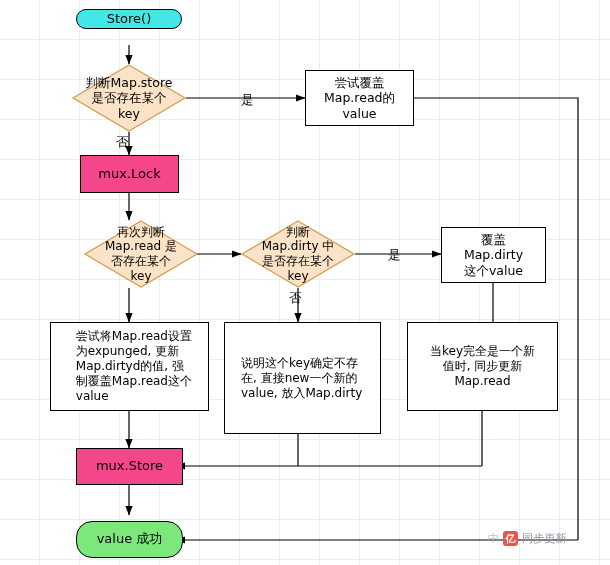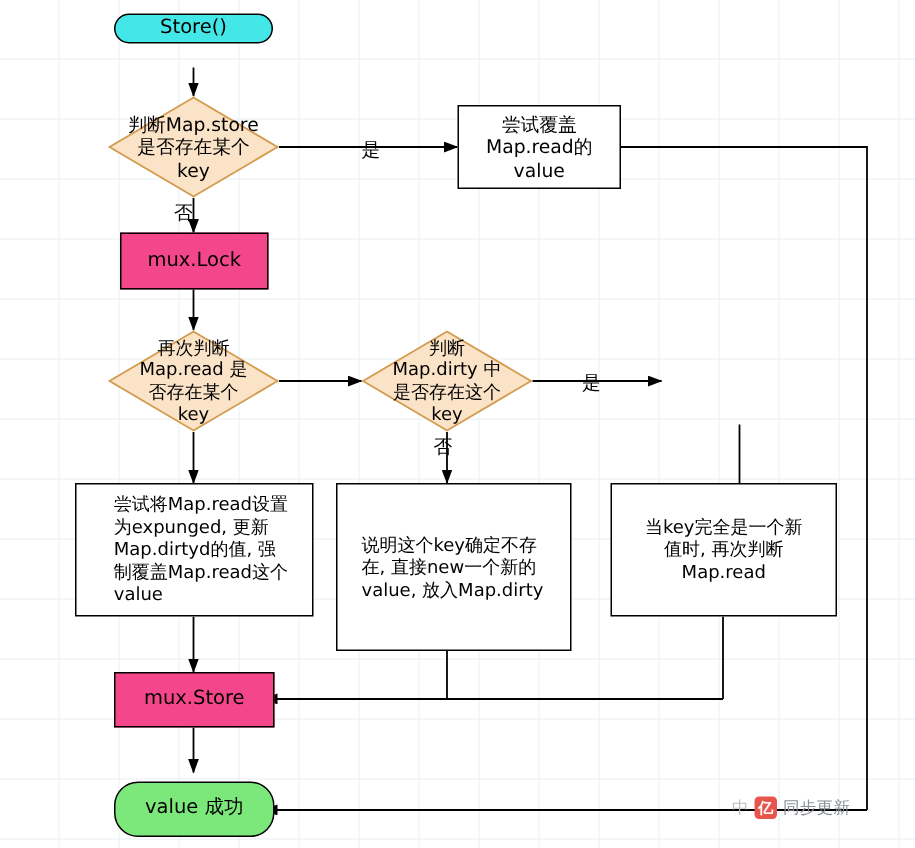--- a/index.html
+++ b/index.html
@@ -180,58 +180,62 @@
   <div class="node box-plain" style="left:305px; top:70px; width:109px; height:56px; white-space:pre-line;">
     <span>尝试覆盖
 Map.read的
 value</span>
   </div>
 
   <div class="node proc" style="left:80px; top:155px; width:99px; height:38px; background:#f4468b;">
     <span>mux.Lock</span>
   </div>
 
-  <div class="dec-wrap" style="left:72px; top:220px; width:114px; height:68px;">
+  <div class="dec-wrap" style="left:84px; top:220px; width:114px; height:68px;">
     <svg width="114" height="68" viewBox="0 0 114 68">
       <polygon points="57,1 113,34 57,67 1,34" fill="#fbe3c7" stroke="#d39b4e" stroke-width="1.2"></polygon>
     </svg>
     <div class="dec-label" style="white-space:pre-line; font-size:12px;">再次判断
 Map.read 是
 否存在某个
 key</div>
   </div>
 
   <div class="dec-wrap" style="left:241px; top:220px; width:114px; height:68px;">
     <svg width="114" height="68" viewBox="0 0 114 68">
       <polygon points="57,1 113,34 57,67 1,34" fill="#fbe3c7" stroke="#d39b4e" stroke-width="1.2"></polygon>
     </svg>
     <div class="dec-label" style="white-space:pre-line; font-size:12px;">判断
 Map.dirty 中
-是否存在这个
+是否存在某个
 key</div>
   </div>
 
+  <div class="node box-plain" style="left:441px; top:227px; width:105px; height:56px; white-space:pre-line;">
+    <span>覆盖Map.dirty
+这个value</span>
+  </div>
 
   <div class="node box-plain" style="left:50px; top:322px; width:159px; height:89px; white-space:pre-line; text-align:left; justify-content:flex-end; font-size:12px;">
     <span>尝试将Map.read设置
 为expunged,  更新
 Map.dirtyd的值, 强
 制覆盖Map.read这个
 value</span>
   </div>
 
   <div class="node box-plain" style="left:224px; top:322px; width:157px; height:112px; white-space:pre-line; text-align:left; justify-content:flex-start; font-size:12px;">
     <span>说明这个key确定不存
 在, 直接new一个新的
 value, 放入Map.dirty</span>
   </div>
 
   <div class="node box-plain" style="left:407px; top:322px; width:151px; height:89px; white-space:pre-line; font-size:12px;">
     <span>当key完全是一个新
-值时, 再次判断
+值时, 同步更新
 Map.read</span>
   </div>
 
   <div class="node proc" style="left:76px; top:448px; width:107px; height:37px; background:#f4468b;">
     <span>mux.Store</span>
   </div>
 
   <div class="node term" style="left:76px; top:521px; width:107px; height:37px; background:#7ce87c;">
     <span>value 成功</span>
   </div>

